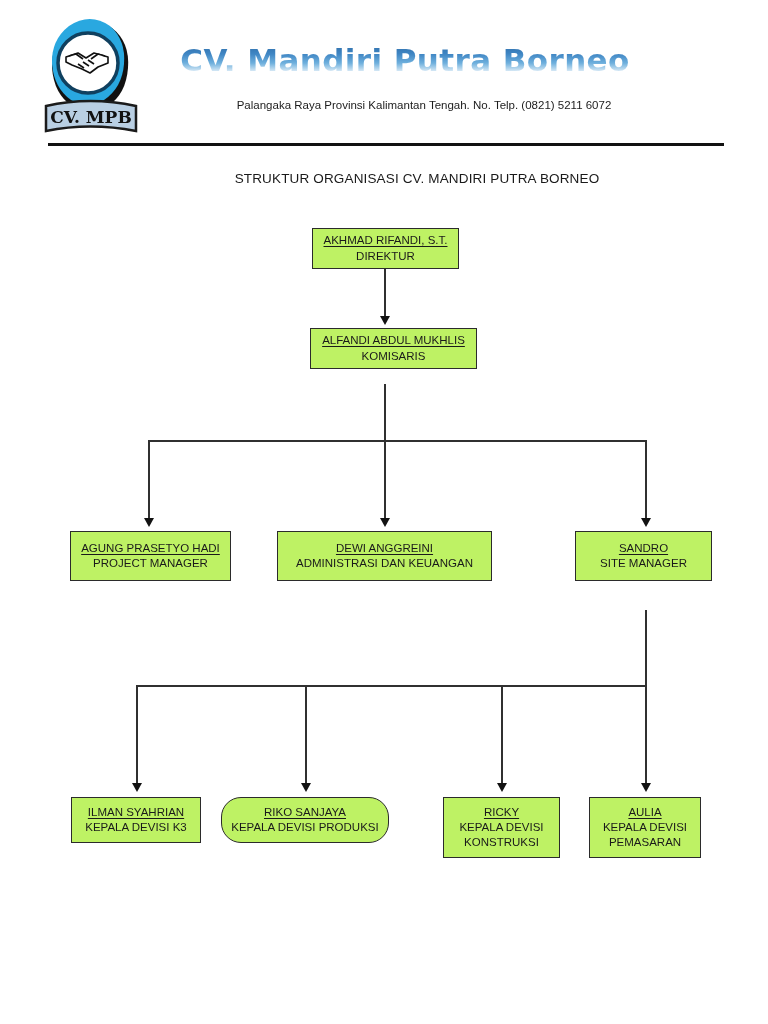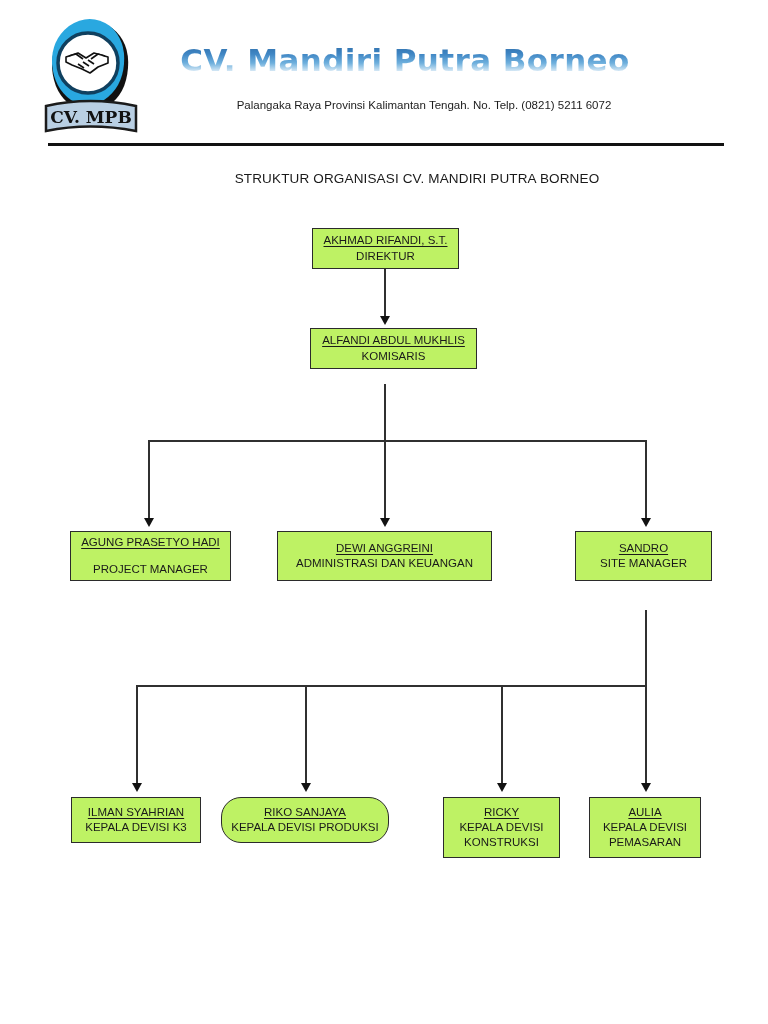--- a/index.html
+++ b/index.html
@@ -181,21 +181,21 @@
 </div>
 
 <div class="vline" style="left:384px; top:384px; height:137px;"></div>
 <div class="hline" style="left:148px; top:440px; width:498px;"></div>
 <div class="vline" style="left:148px; top:440px; height:81px;"></div>
 <div class="vline" style="left:645px; top:440px; height:81px;"></div>
 <div class="arrow" style="left:144px; top:518px;"></div>
 <div class="arrow" style="left:380px; top:518px;"></div>
 <div class="arrow" style="left:641px; top:518px;"></div>
 
-<div class="node" style="left:70px; top:531px; width:161px; height:50px;justify-content:space-between;">
+<div class="node" style="left:70px; top:531px; width:161px; height:50px;">
   <span class="person">AGUNG PRASETYO HADI</span>
   <span class="role">PROJECT MANAGER</span>
 </div>
 
 <div class="node" style="left:277px; top:531px; width:215px; height:50px;">
   <span class="person">DEWI ANGGREINI</span>
   <span class="role">ADMINISTRASI DAN KEUANGAN</span>
 </div>
 
 <div class="node" style="left:575px; top:531px; width:137px; height:50px;">

